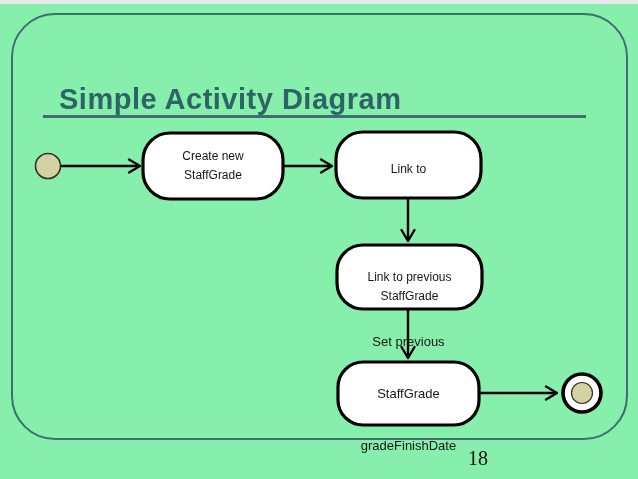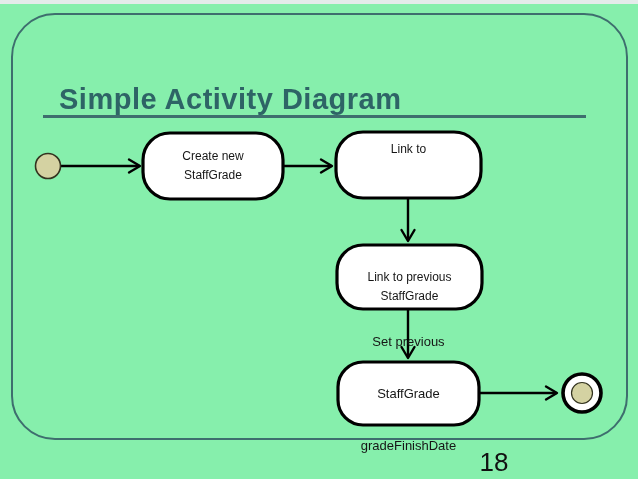--- a/index.html
+++ b/index.html
@@ -64,23 +64,23 @@
   }
   .node-label.small {
     font-size: 13px;
     line-height: 18px;
     gap: 34px;
   }
   .page-number {
     position: absolute;
     left: 468px; top: 447px;
     width: 52px;
-    text-align: center;
-    font-family: Liberation Sans, sans-serif;
-    font-size: 26px;
+    text-align: left;
+    font-family: Liberation Serif, serif;
+    font-size: 20px;
     color: #111111;
   }
 </style>
 </head>
 <body>
 
 <div class="stage">
 
   <div class="top-strip"></div>
 
@@ -127,21 +127,21 @@
       <circle cx="582" cy="393" r="19" fill="#ffffff" stroke="#000000" stroke-width="3.6"></circle>
       <circle cx="582" cy="393" r="10.5" fill="#d4d2a2" stroke="#33331f" stroke-width="1.2"></circle>
     </g>
   </svg>
 
   <div class="node-label" style="left:143px; top:133px; width:140px; height:66px;">
     <span>Create new</span>
     <span>StaffGrade</span>
   </div>
 
-  <div class="node-label" style="left:336px; top:116px; width:145px; height:66px;">
+  <div class="node-label" style="left:336px; top:136px; width:145px; height:66px;">
     <span>Link to</span>
   </div>
 
   <div class="node-label" style="left:337px; top:245px; width:145px; height:83px;">
     <span>Link to previous</span>
     <span>StaffGrade</span>
   </div>
 
   <div class="node-label small" style="left:338px; top:362px; width:141px; height:63px;">
     <span>Set previous</span>

